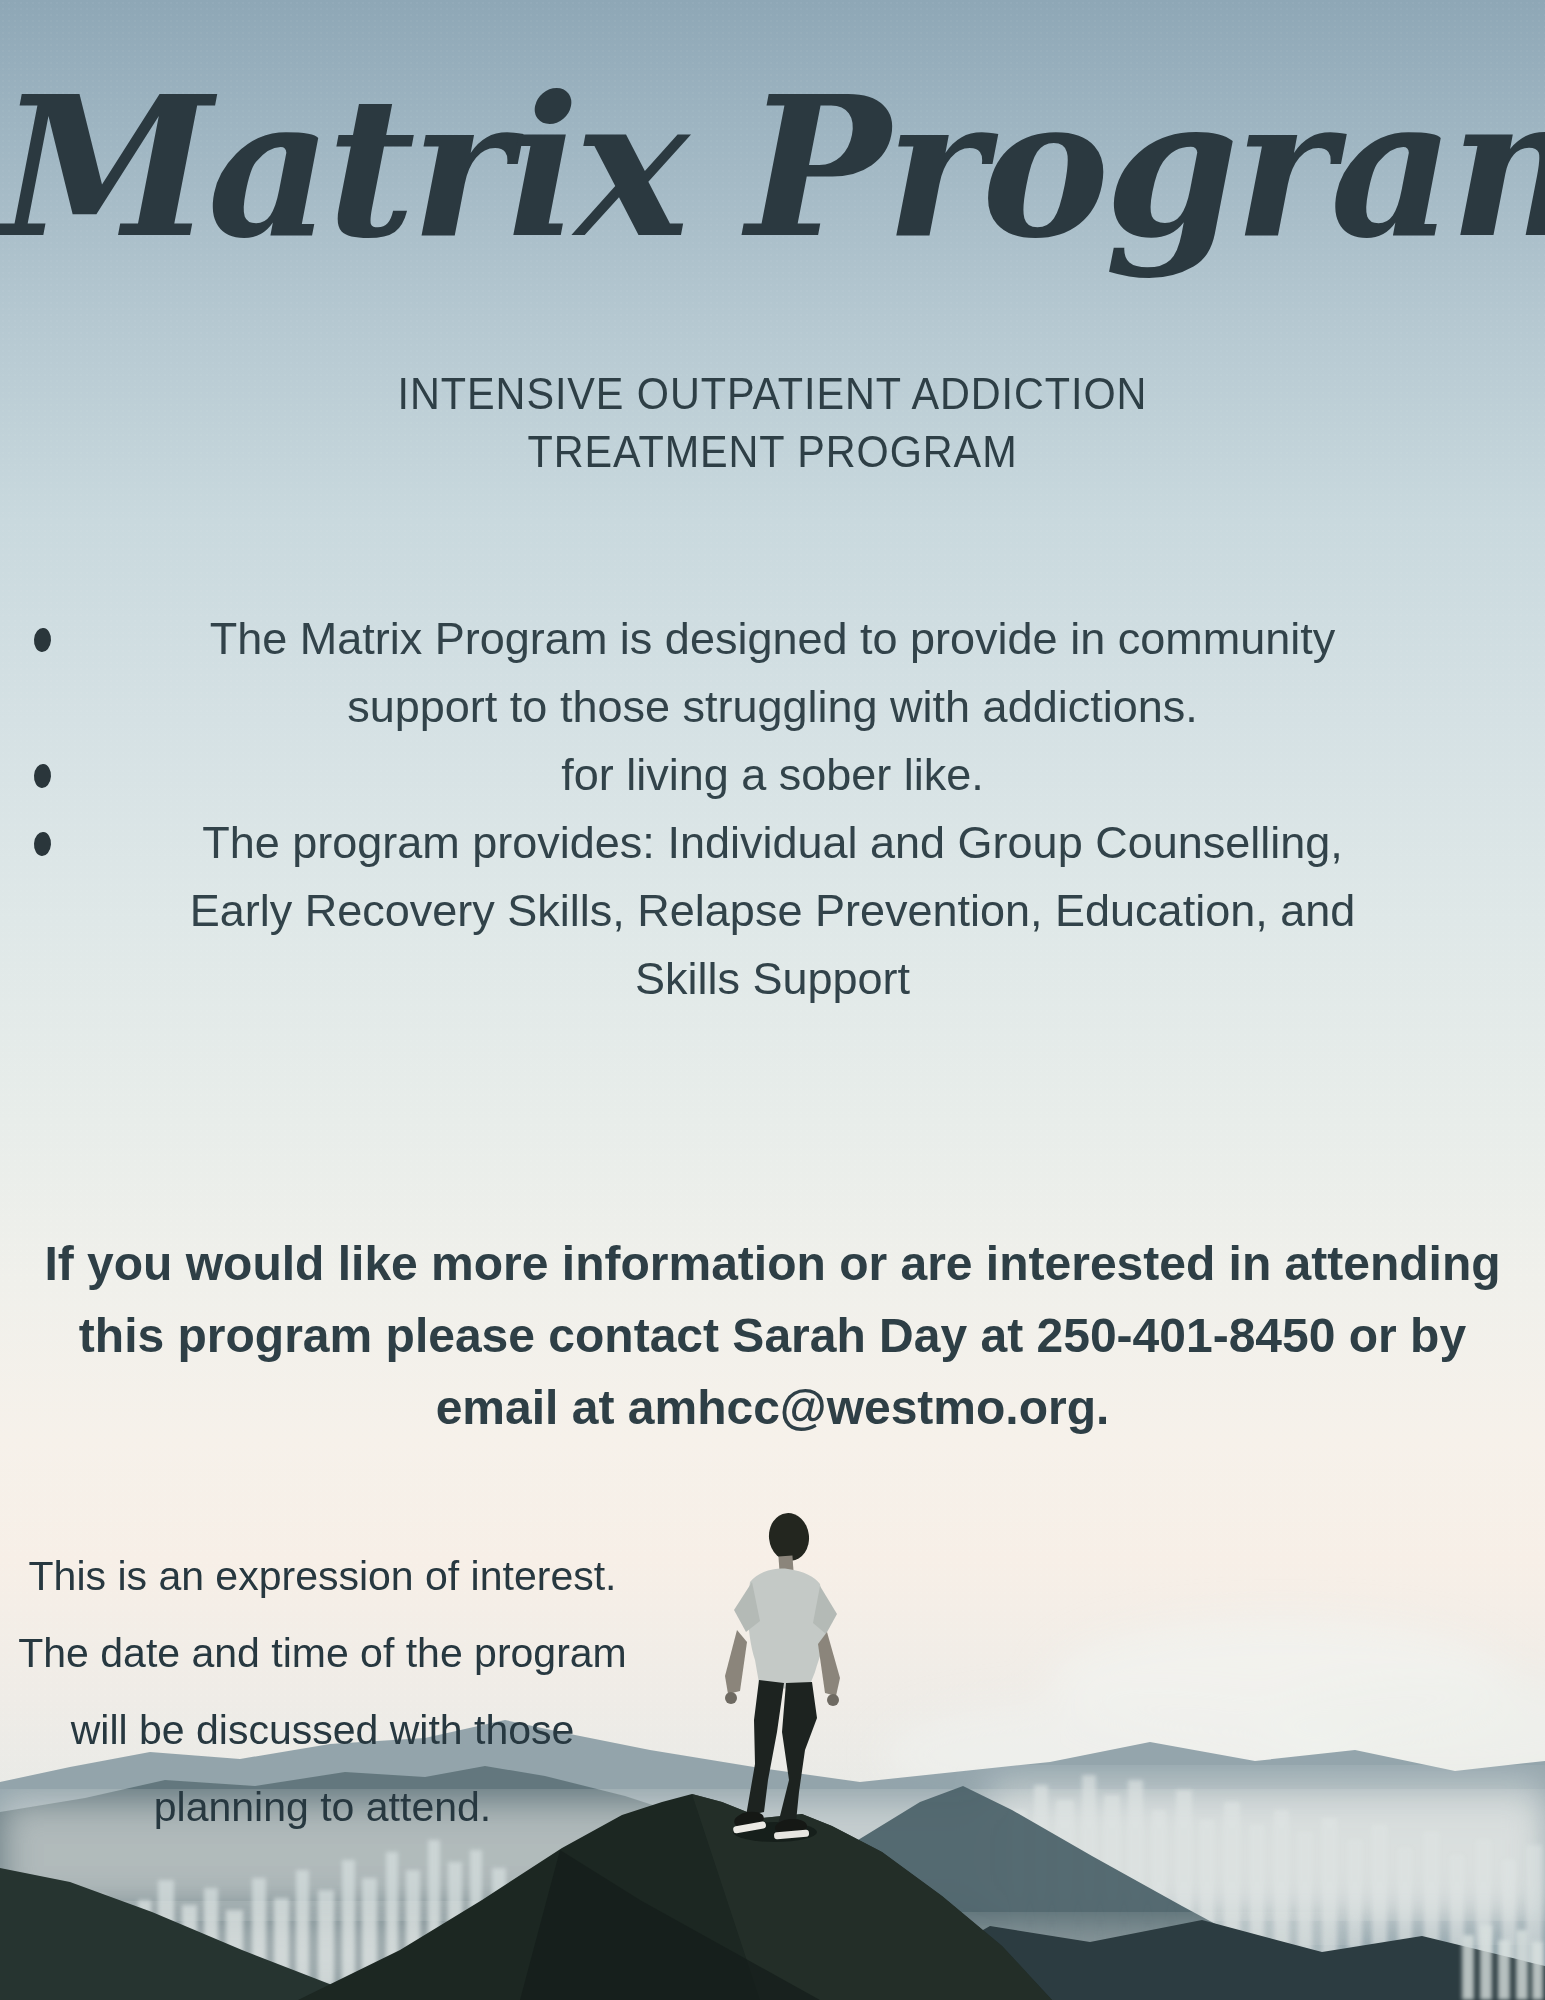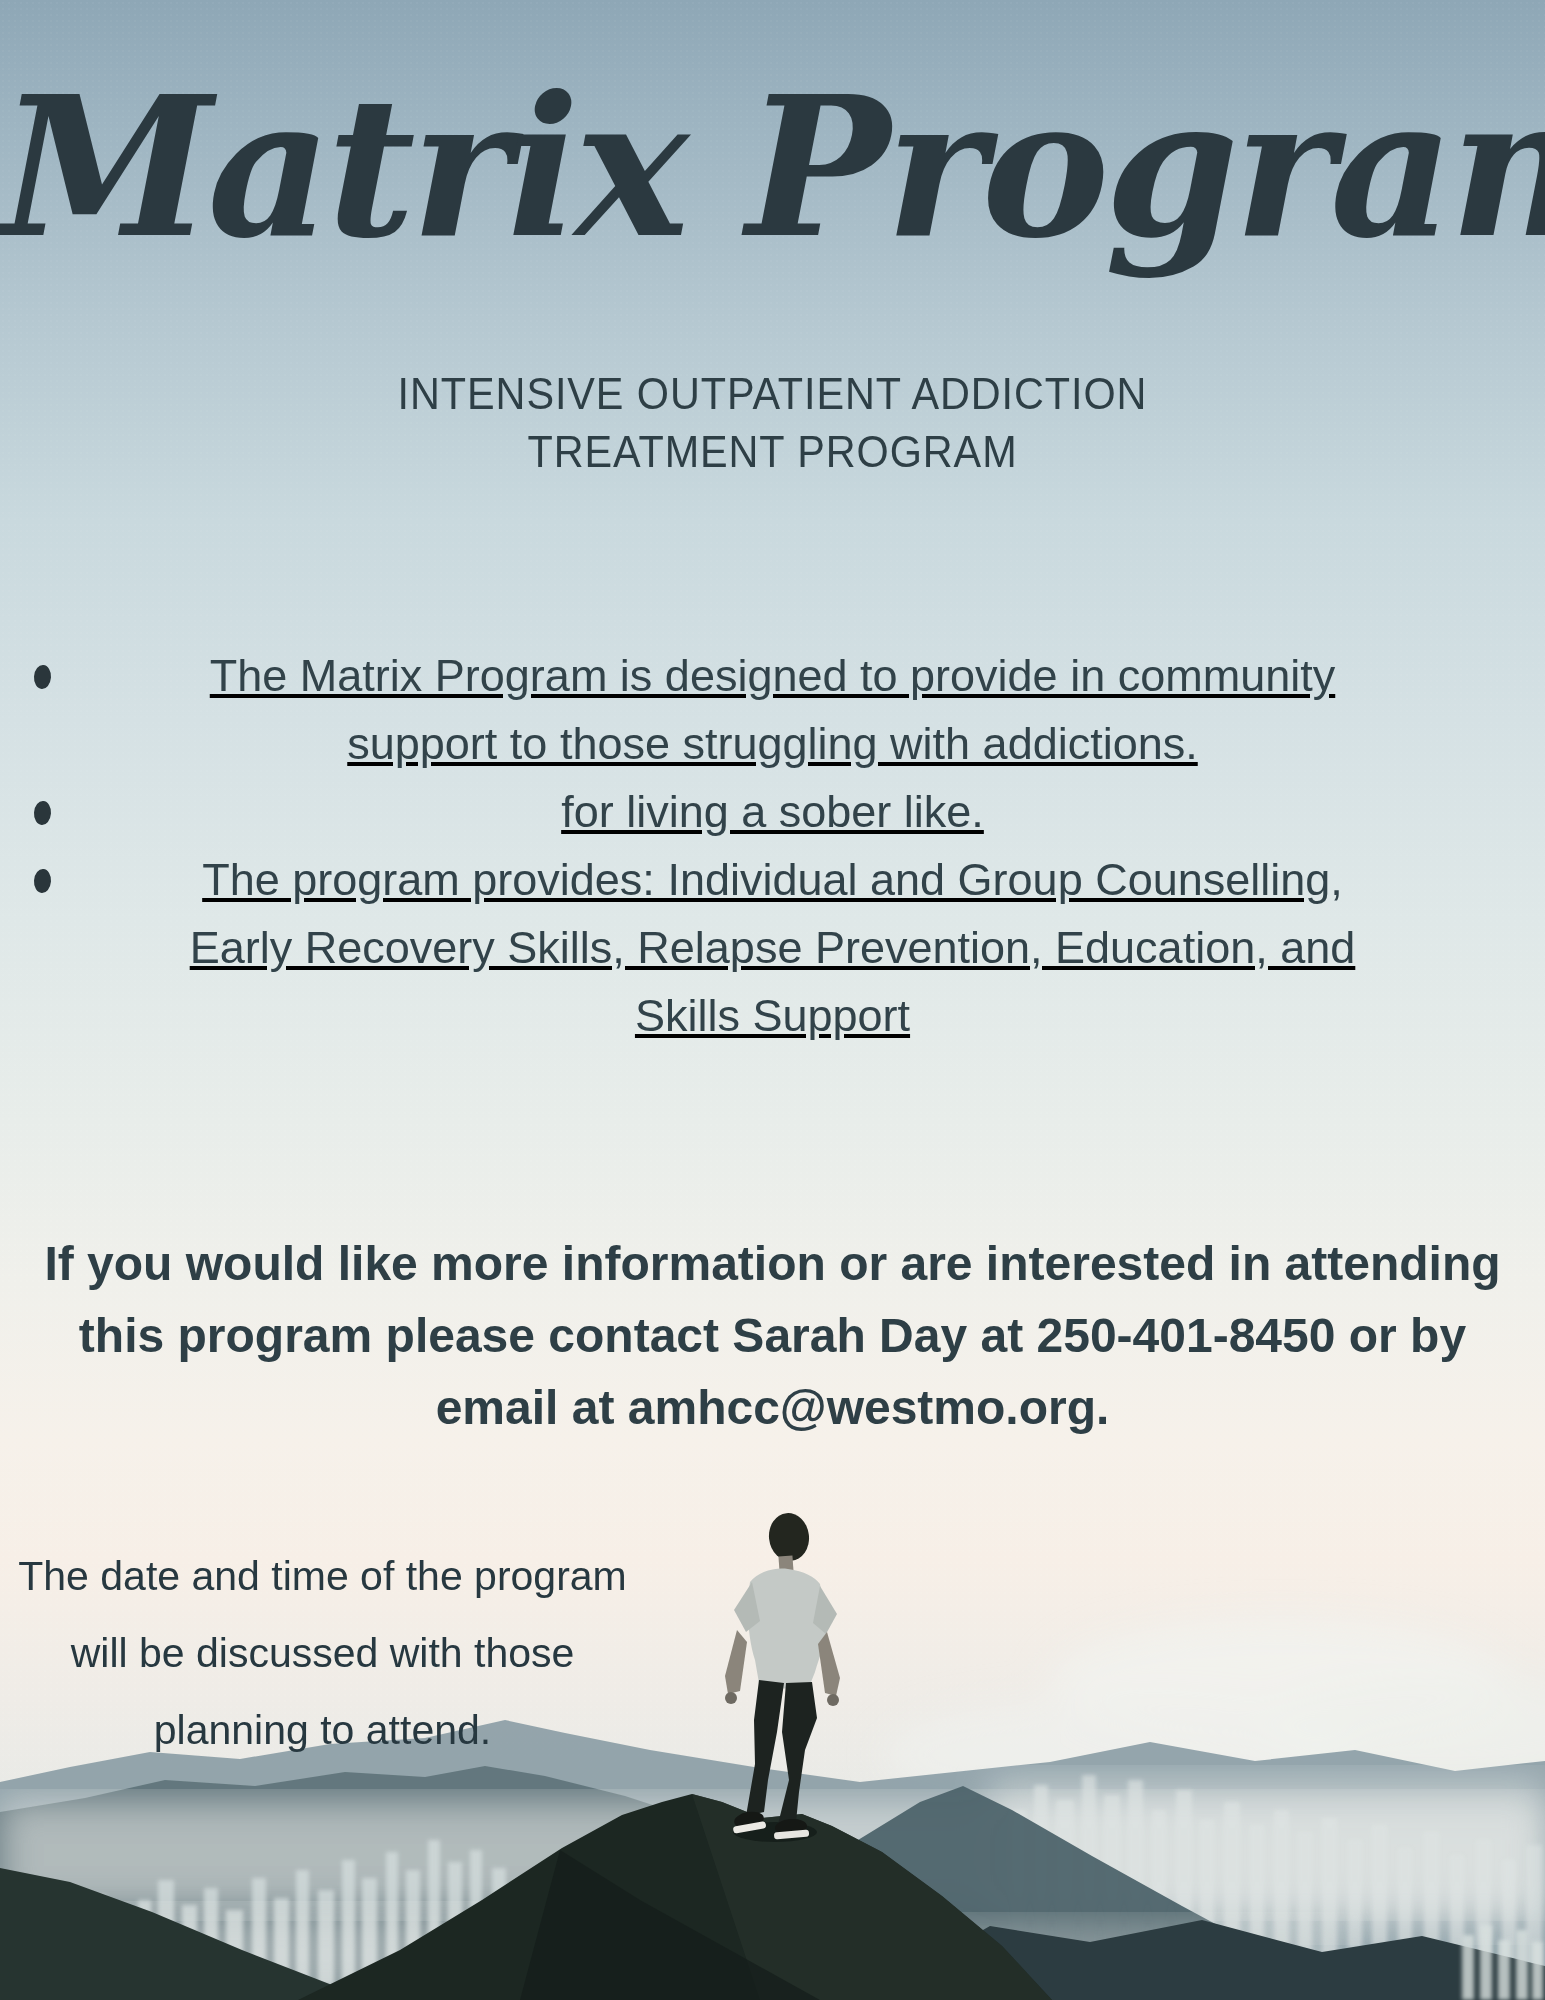--- a/index.html
+++ b/index.html
@@ -41,21 +41,21 @@
     letter-spacing:-5px;
     color:#2b3940;
     white-space:nowrap;
   }
   .subtitle{top:318px;left:0;width:100%;text-align:center;color:#2e3f46;margin-top:47px;}
   .subtitle .line{
     font-size:44px;line-height:58px;letter-spacing:1px;
     transform:scaleX(.94);transform-origin:50% 50%;
     white-space:nowrap;
   }
-  .bullets{top:642px;left:0;width:100%;text-decoration:underline;}
+  .bullets{top:605px;left:0;width:100%;}
   .bullet-item{position:relative;}
   .bullet-dot{
     position:absolute;left:34px;top:23px;
     width:17px;height:24px;border-radius:50%;
     background:#2a363b;transform:rotate(4deg);
   }
   .bullet-line{
     font-size:45px;line-height:68px;text-align:center;
     color:#32434a;white-space:nowrap;
   }
@@ -232,18 +232,19 @@
     </div>
   </div>
 
   <div class="txt contact">
     <div class="line">If you would like more information or are interested in attending</div>
     <div class="line">this program please contact Sarah Day at 250-401-8450 or by</div>
     <div class="line">email at amhcc@westmo.org.</div>
   </div>
 
   <div class="txt note">
+    <div class="line">This is an expression of interest.</div>
     <div class="line">The date and time of the program</div>
     <div class="line">will be discussed with those</div>
     <div class="line">planning to attend.</div>
   </div>
 
 </div>
 
 </body></html>

